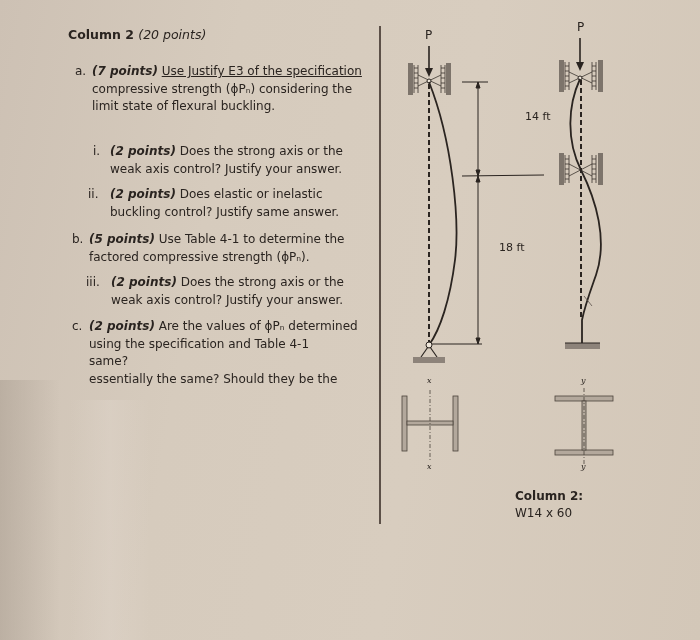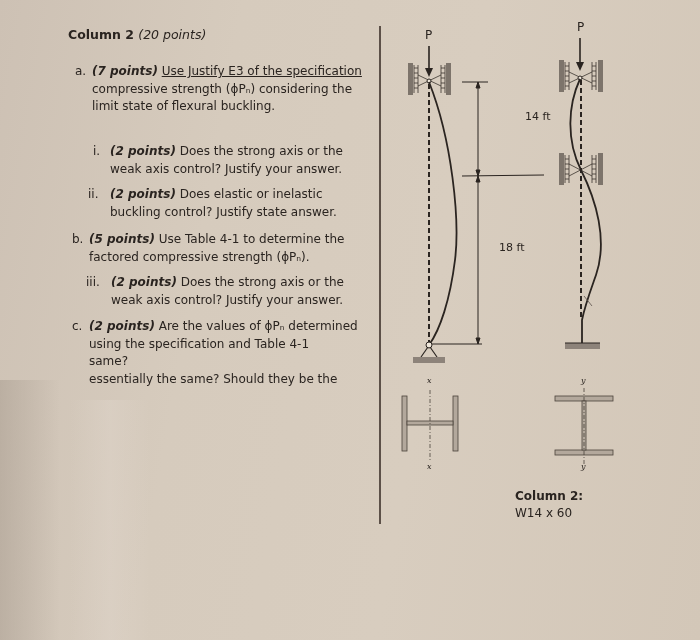--- a/index.html
+++ b/index.html
@@ -56,21 +56,21 @@
 
 <div class="q" style="left:110px; top:143px;">
   <span class="lbl">i.</span>
   <div><span class="it">(2 points)</span> <span>Does the strong axis or the</span></div>
   <div>weak axis control? Justify your answer.</div>
 </div>
 
 <div class="q" style="left:110px; top:186px;">
   <span class="lbl" style="left:-22px;">ii.</span>
   <div><span class="it">(2 points)</span> <span>Does elastic or inelastic</span></div>
-  <div>buckling control? Justify state answer.</div>
+  <div>buckling control? Justify same answer.</div>
 </div>
 
 <div class="q" style="left:89px; top:231px;">
   <span class="lbl">b.</span>
   <div><span class="it">(5 points)</span> <span>Use Table 4-1 to determine the</span></div>
   <div>factored compressive strength (ϕPₙ).</div>
 </div>
 
 <div class="q" style="left:111px; top:274px;">
   <span class="lbl" style="left:-25px;text-align:right;">iii.</span>

